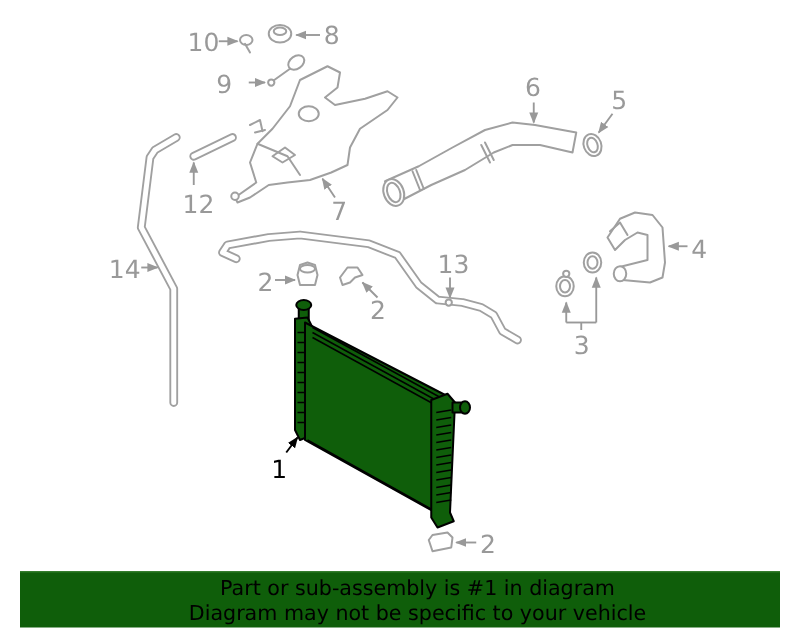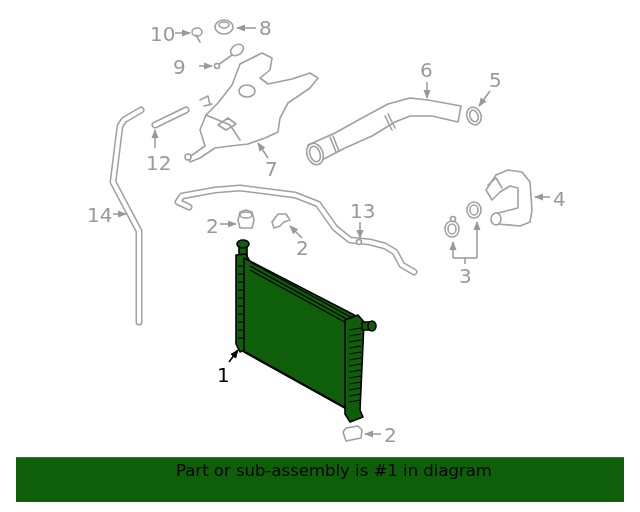--- a/index.html
+++ b/index.html
@@ -223,13 +223,14 @@
     <path class="part" d="M343,432 L346,428 L358,426 L362,430 L361,438 L346,441 Z"></path>
   </g>
   <g>
     <text class="lbl" x="384" y="442">2</text>
     <line class="arrow" x1="381" y1="434" x2="365" y2="434" marker-end="url(#ah)"></line>
   </g>
 </svg>
 
 <div class="banner">
   <div>Part or sub-assembly is #1 in diagram</div>
+  <div>Diagram may not be specific to your vehicle</div>
 </div>
 
 </body></html>

